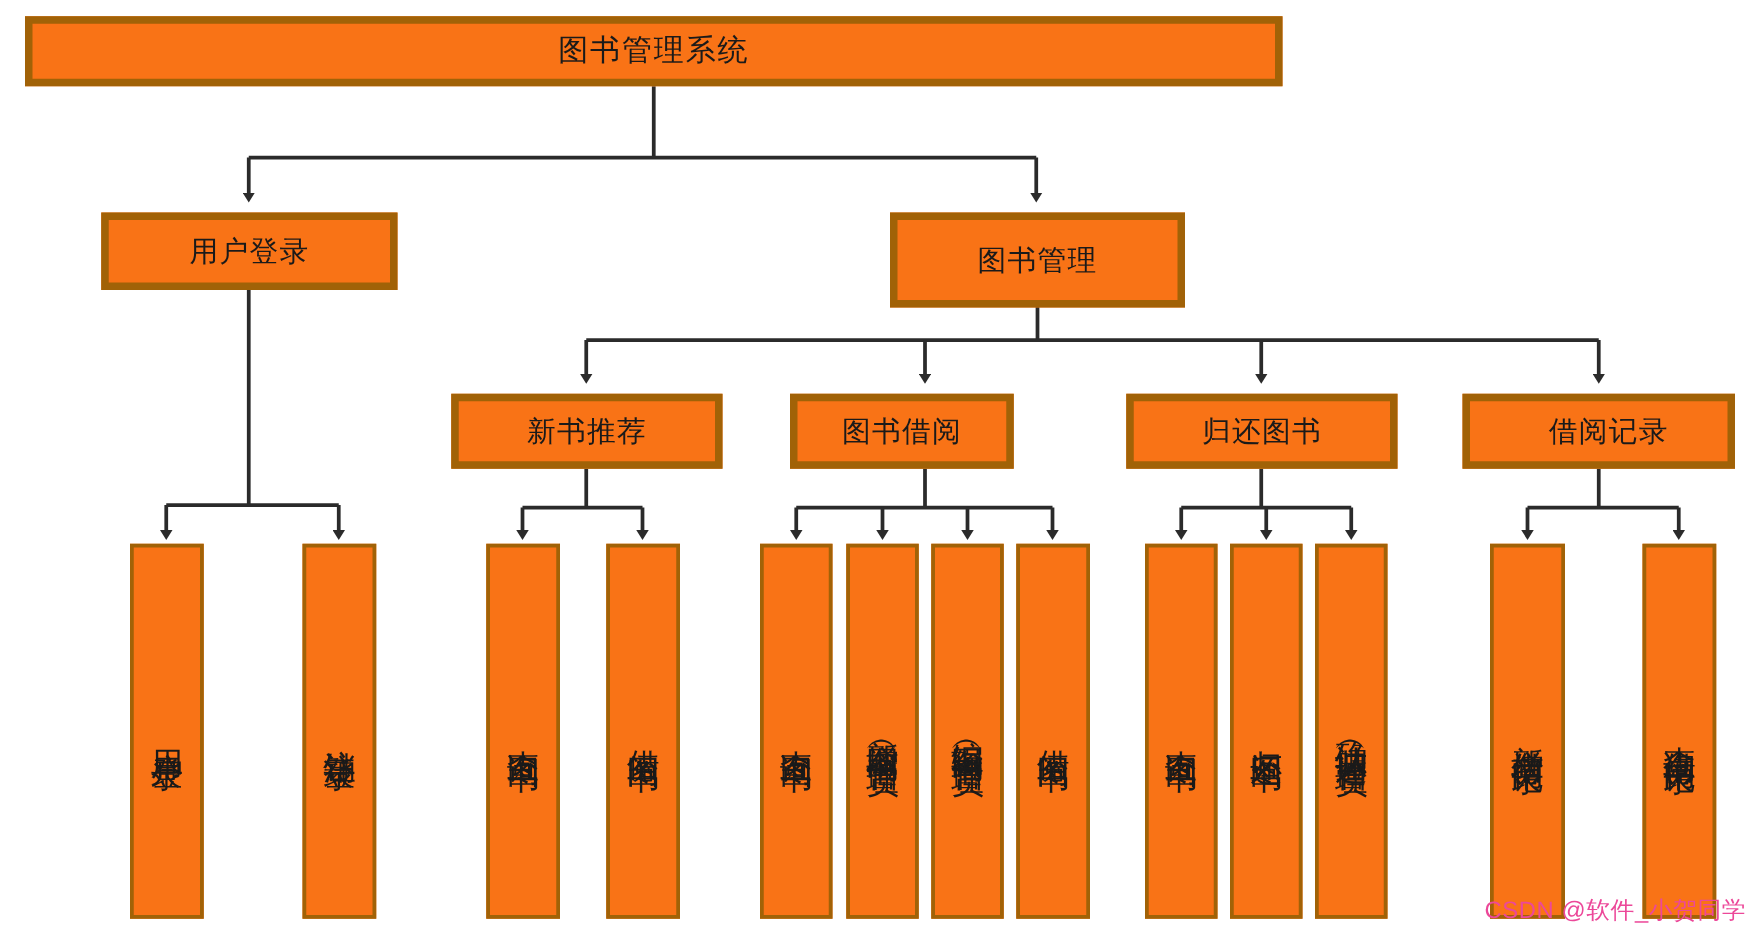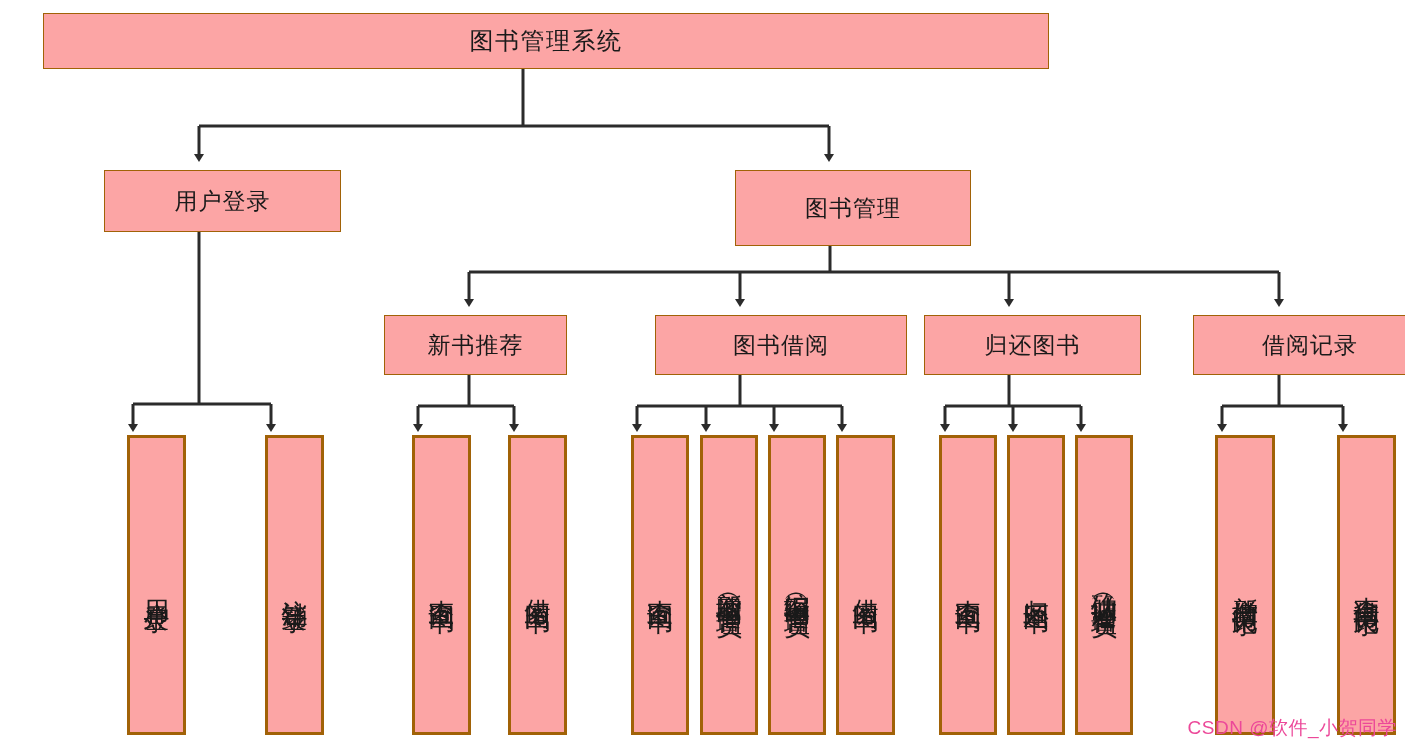--- a/index.html
+++ b/index.html
@@ -9,28 +9,27 @@
     font-family:"Liberation Sans","DejaVu Sans",sans-serif;
     overflow:hidden;
     position:relative;
   }
   #canvas{position:absolute;left:0;top:0;width:1405px;height:747px;}
   svg.lines{position:absolute;left:0;top:0;width:1405px;height:747px;}
 
   .node{
     position:absolute;
     box-sizing:border-box;
-    background:#fca5a5;
-    border:1px solid #a16207;
+    background:#f97316;
+    border:6px solid #a16207;
     display:flex;
     align-items:center;
     justify-content:center;
     color:#1a1a1a;
     z-index:2;
-    margin-left:23px;
   }
   .node .lbl{
     display:block;
     text-align:center;
     line-height:1.08;
     white-space:nowrap;
   }
   .node.horiz .lbl{
     font-size:23px;
     letter-spacing:1px;
@@ -122,24 +121,24 @@
     <span class="lbl">图书管理系统</span>
   </div>
 
   <div class="node horiz" style="left:81px;top:170px;width:237px;height:62px;">
     <span class="lbl">用户登录</span>
   </div>
   <div class="node horiz" style="left:712px;top:170px;width:236px;height:76px;">
     <span class="lbl">图书管理</span>
   </div>
 
-  <div class="node horiz" style="left:361px;top:315px;width:183px;height:60px;">
+  <div class="node horiz" style="left:361px;top:315px;width:217px;height:60px;">
     <span class="lbl">新书推荐</span>
   </div>
-  <div class="node horiz" style="left:632px;top:315px;width:252px;height:60px;">
+  <div class="node horiz" style="left:632px;top:315px;width:179px;height:60px;">
     <span class="lbl">图书借阅</span>
   </div>
   <div class="node horiz" style="left:901px;top:315px;width:217px;height:60px;">
     <span class="lbl">归还图书</span>
   </div>
   <div class="node horiz" style="left:1170px;top:315px;width:218px;height:60px;padding-left:16px;">
     <span class="lbl">借阅记录</span>
   </div>
 
   <div class="node vert" style="left:104px;top:435px;width:59px;height:300px;">

